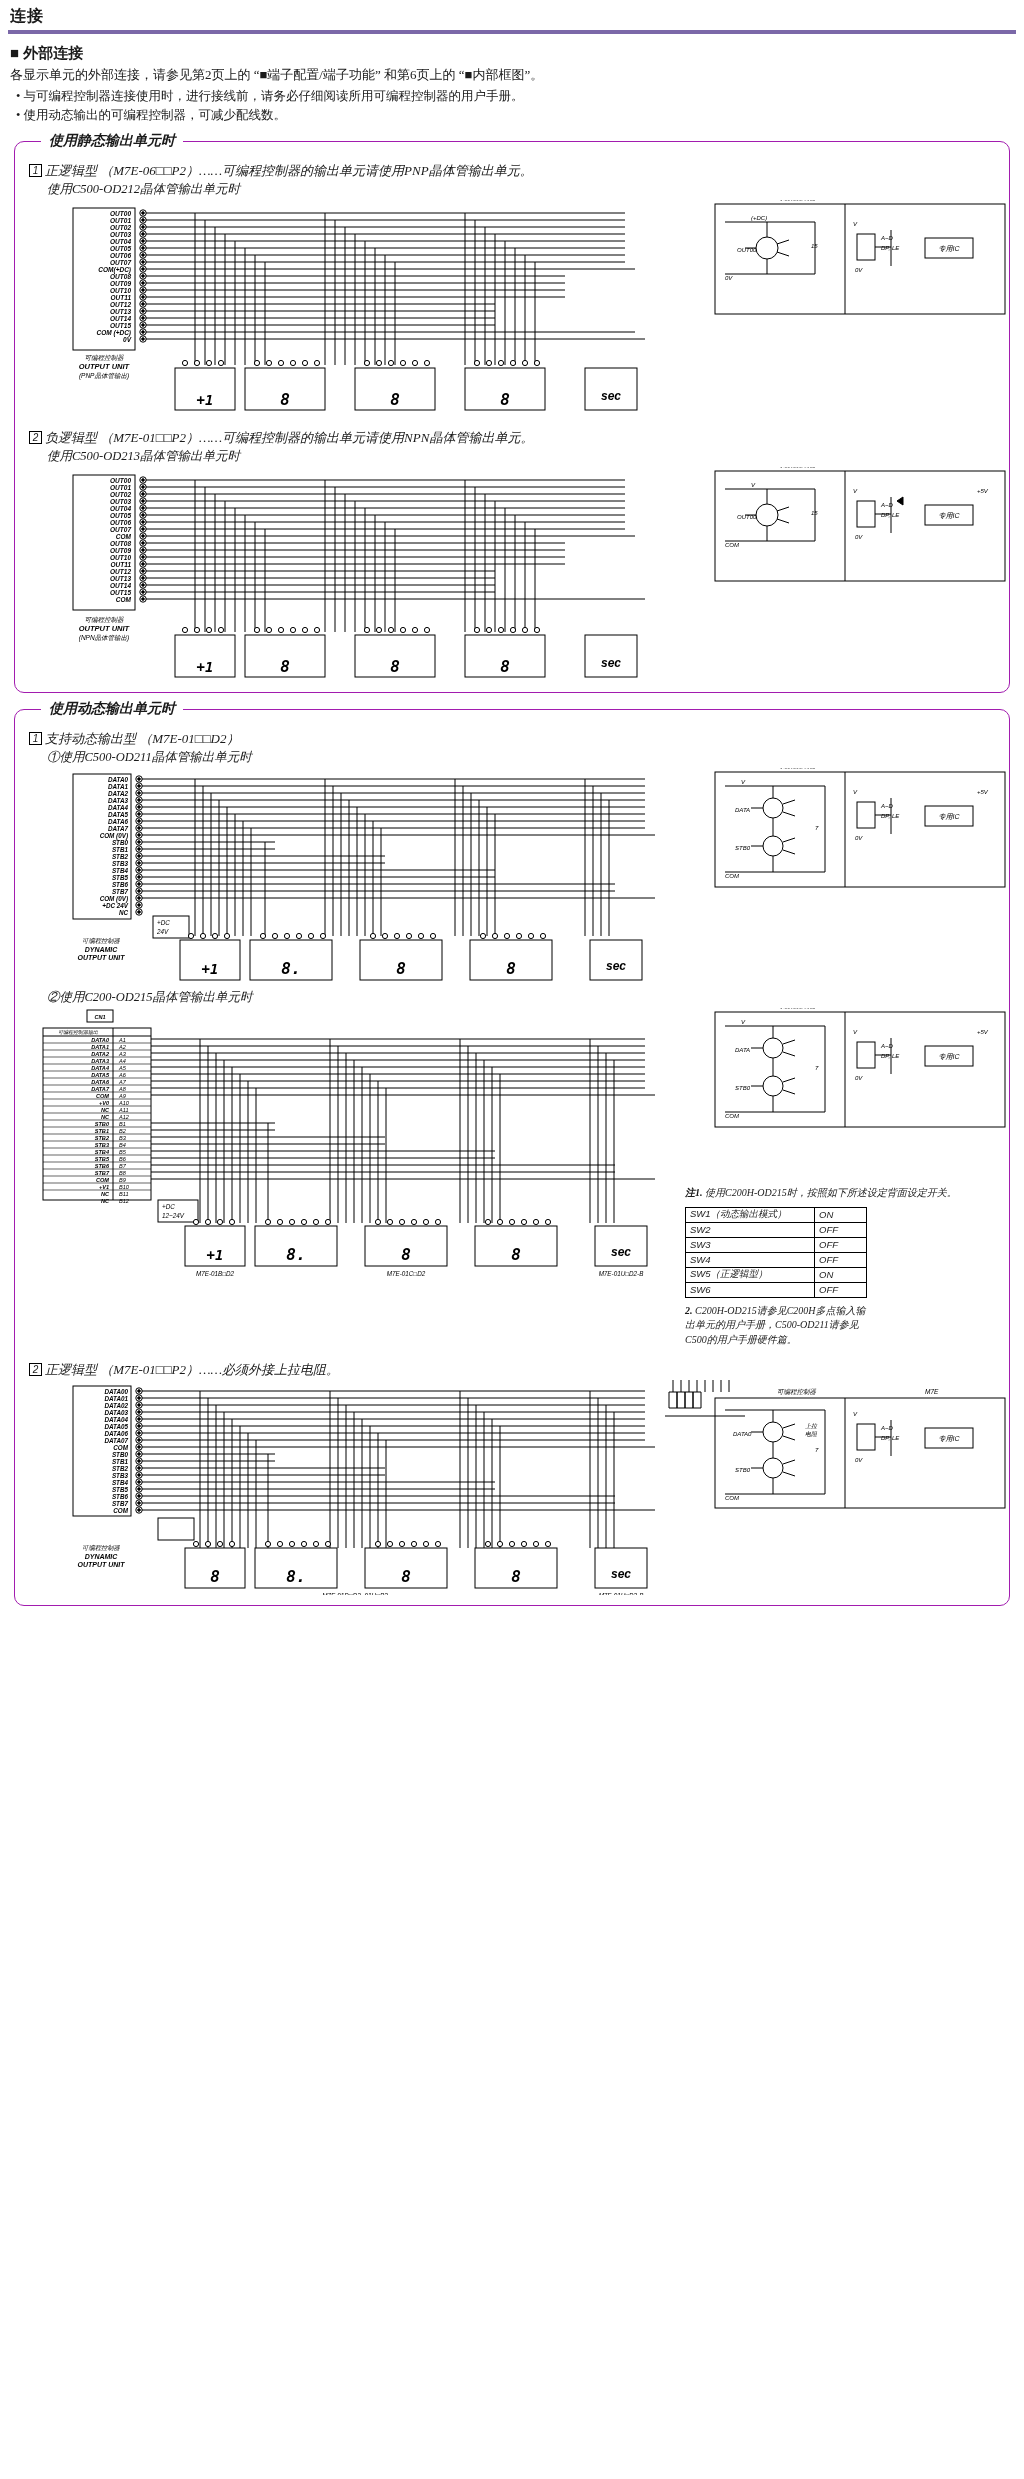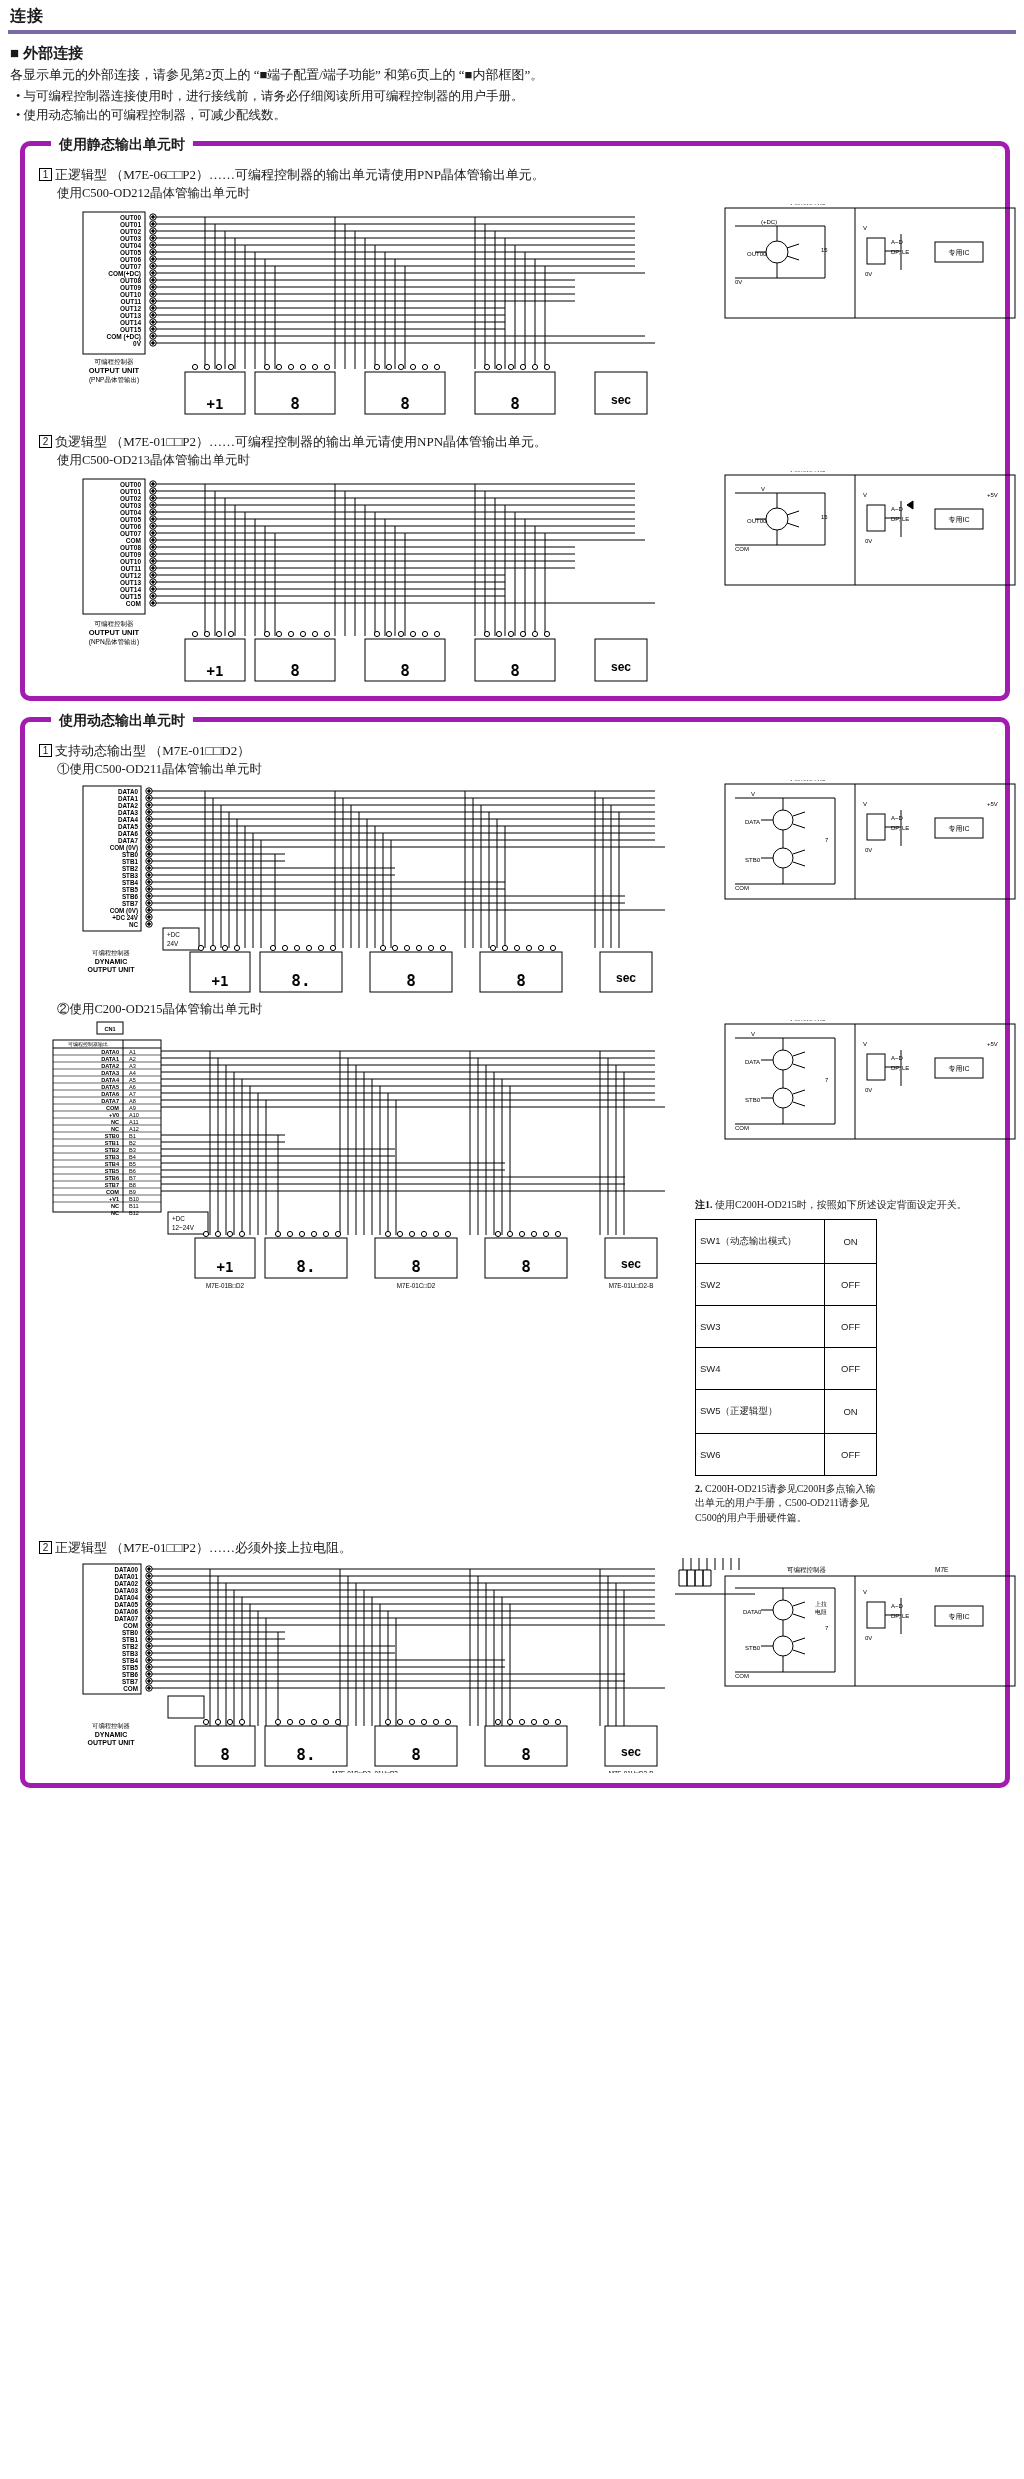--- a/index.html
+++ b/index.html
@@ -16,39 +16,39 @@
   
   .page-title { font-family:"Liberation Sans", sans-serif; font-weight:bold; font-size:16px; letter-spacing:1px; padding:6px 2px 3px 2px; }
   .title-rule { height:4px; background:#7b68a8; width:100%; margin-bottom:10px; }
 
   .h-square { font-family:"Liberation Sans", sans-serif; font-weight:bold; font-size:15px; margin:4px 0 2px 2px; }
   .body-line { font-size:13px; line-height:1.5; margin:0 0 2px 2px; }
   .h-round { font-family:"Liberation Sans", sans-serif; font-weight:bold; font-size:14px; margin:12px 0 3px 2px; }
   .bullet-line { font-size:12.5px; line-height:1.55; margin-left:8px; }
 
   
-  .section { position:relative; margin:16px 6px 0 12px; padding:14px 10px 10px 10px; border:5px solid #a21caf; border-radius:10px; }
+  .section { position:relative; margin:16px 6px 0 6px; padding:14px 10px 10px 10px; border:1px solid #a21caf; border-radius:10px;font-style:italic; }
   .section-legend { position:absolute; top:-10px; left:26px; background:#fff; padding:0 8px;
       font-family:"Liberation Sans", sans-serif; font-weight:bold; font-size:14px; }
 
   .item-head { font-size:13px; margin:6px 0 1px 4px; }
   .boxnum { display:inline-block; border:1px solid #000; width:13px; height:13px; line-height:11px; text-align:center; font-size:10px; font-family:"Liberation Sans", sans-serif; vertical-align:1px; margin-right:3px;}
   .sub-head { font-size:12.5px; margin:1px 0 2px 22px; }
 
   
   .diagram { position:relative; width:100%; }
   .dg { display:block; }
 
   
   .note { font-size:10px; line-height:1.45; }
   .note b { font-weight:bold; }
 
   table.swtable { border-collapse:collapse; font-family:"Liberation Sans", sans-serif; font-size:9.5px; width:182px; }
-  table.swtable td { border:1px solid #000; padding:15px 4px; height:15px; }
-  table.swtable td.v { width:52px; text-align:center; }
+  table.swtable td { border:1px solid #000; padding:0 4px; height:15px; }
+  table.swtable td.v { width:52px; text-align:left; }
 </style>
 </head>
 <body>
 
 <div class="page">
 
   <div class="page-title">连接</div>
   <div class="title-rule"></div>
 
   <div class="h-square">■ 外部连接</div>

